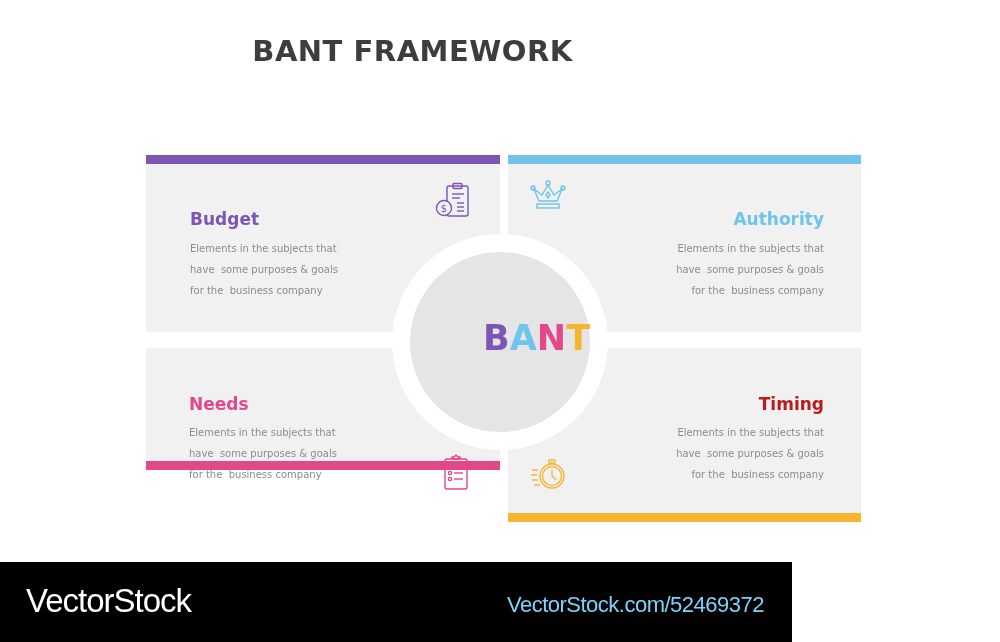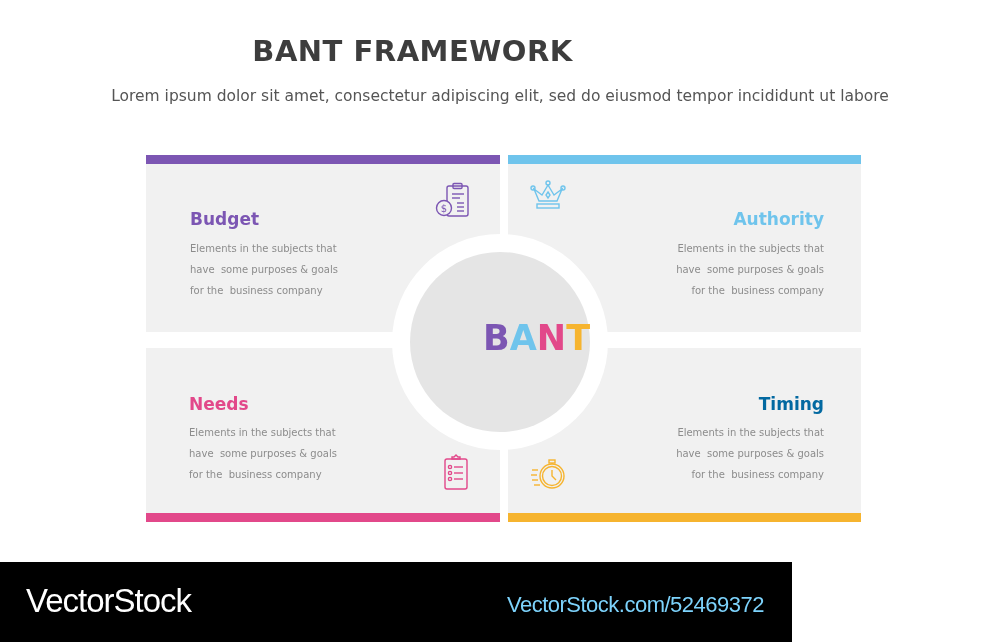--- a/index.html
+++ b/index.html
@@ -20,21 +20,20 @@
   .core-text{position:absolute;left:0;top:66px;width:180px;text-align:right;font-family:"DejaVu Sans",sans-serif;font-weight:bold;font-size:35px;letter-spacing:0px;}
   .footer{position:absolute;left:0;top:562px;width:792px;height:80px;background:#000;}
   .brand{position:absolute;left:26px;top:20px;color:#fff;font-family:"Liberation Sans",sans-serif;font-size:33px;letter-spacing:-1px;}
   .url{position:absolute;right:28px;top:30px;color:#7dd3fc;font-family:"Liberation Sans",sans-serif;font-size:22px;letter-spacing:-0.5px;}
 </style>
 </head>
 <body>
 
 <div class="title">BANT FRAMEWORK</div>
 <div class="subtitle">
-  <div>Lorem ipsum dolor sit amet, consectetur adipiscing elit, sed do eiusmod tempor incididunt ut labore</div>
 </div>
 
 <div class="card left" style="left:146px;top:155px;width:346px;height:177px;">
   <div class="bar top" style="background:#7c56b3;"></div>
   <div class="heading" style="top:54px;color:#7c56b3;">Budget</div>
   <div class="desc" style="top:83px;">Elements in the subjects that
 have  some purposes &amp; goals
 for the  business company</div>
   <div class="icon" style="left:287px;top:27px;">
     <svg width="40" height="40" viewBox="0 0 40 40" fill="none" stroke="#7c56b3" stroke-width="1.4">
@@ -62,21 +61,21 @@
       <path d="M6 10 L11 22 L29 22 L34 10 L26 16 L20 6 L14 16 Z"></path>
       <circle cx="5" cy="9" r="2"></circle>
       <circle cx="35" cy="9" r="2"></circle>
       <circle cx="20" cy="4" r="2"></circle>
       <path d="M20 13 L22 16 L20 19 L18 16 Z"></path>
       <rect x="9" y="25" width="22" height="4"></rect>
     </svg>
   </div>
 </div>
 
-<div class="card left" style="left:146px;top:348px;width:346px;height:174px;">
+<div class="card left" style="left:146px;top:348px;width:346px;height:122px;">
   <div class="bar bottom" style="background:#e2488a;"></div>
   <div class="heading" style="top:46px;left:43px;color:#e2488a;">Needs</div>
   <div class="desc" style="top:74px;left:43px;">Elements in the subjects that
 have  some purposes &amp; goals
 for the  business company</div>
   <div class="icon" style="left:292px;top:106px;">
     <svg width="40" height="40" viewBox="0 0 40 40" fill="none" stroke="#e2488a" stroke-width="1.4">
       <rect x="7" y="5" width="22" height="30" rx="2"></rect>
       <path d="M14 5 L14 3 L16 3 L18 1 L20 3 L22 3 L22 5 Z"></path>
       <circle cx="12" cy="13" r="1.6"></circle>
@@ -84,21 +83,21 @@
       <circle cx="12" cy="25" r="1.6"></circle>
       <line x1="16" y1="13" x2="25" y2="13"></line>
       <line x1="16" y1="19" x2="25" y2="19"></line>
       <line x1="16" y1="25" x2="25" y2="25"></line>
     </svg>
   </div>
 </div>
 
 <div class="card right" style="left:508px;top:348px;width:345px;height:174px;">
   <div class="bar bottom" style="background:#f6b42f;"></div>
-  <div class="heading" style="top:46px;color:#0369a1;">Timing</div>
+  <div class="heading" style="top:46px;color:#b91c1c;">Timing</div>
   <div class="desc" style="top:74px;">Elements in the subjects that
 have  some purposes &amp; goals
 for the  business company</div>
   <div class="icon" style="left:22px;top:108px;">
     <svg width="40" height="40" viewBox="0 0 40 40" fill="none" stroke="#f6b42f" stroke-width="1.4">
       <circle cx="22" cy="20" r="12"></circle>
       <circle cx="22" cy="20" r="9.5"></circle>
       <rect x="19" y="4" width="6" height="3"></rect>
       <line x1="22" y1="7" x2="22" y2="8"></line>
       <path d="M22 14 L22 20 L26 24"></path>

